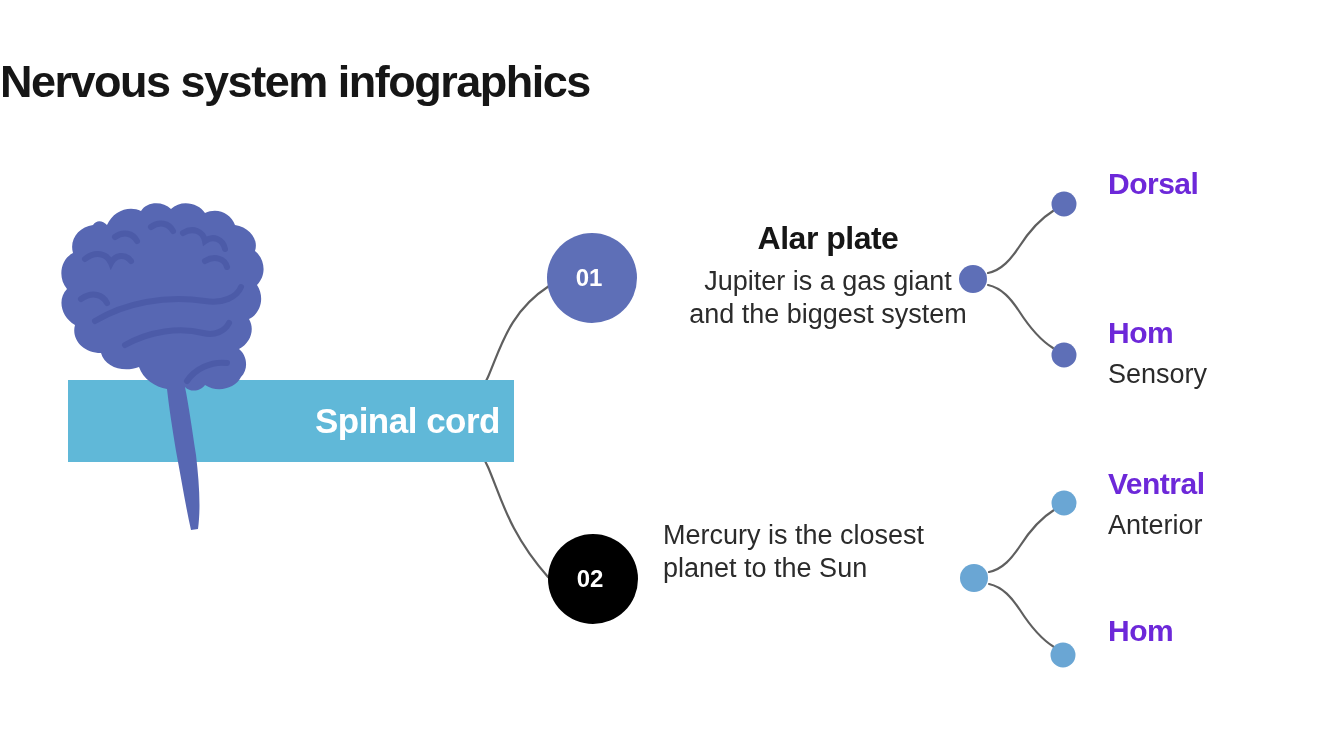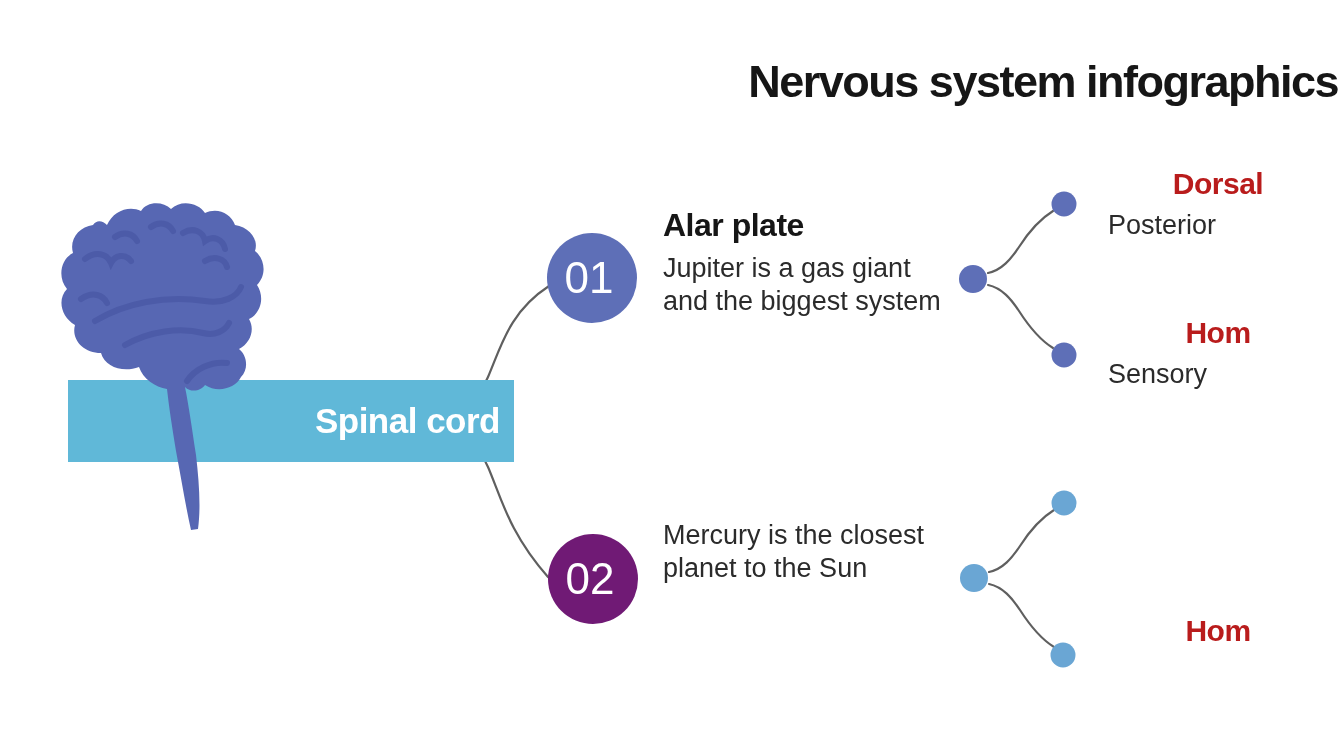--- a/index.html
+++ b/index.html
@@ -14,21 +14,21 @@
     background: #ffffff;
     overflow: hidden;
   }
 
   
   .page-title {
     position: absolute;
     left: 0; right: 0;
     top: 56px;
     margin: 0;
-    text-align: right;
+    text-align: left;
     font-size: 45px;
     font-weight: 800;
     letter-spacing: -1.5px;
     color: #161616;
   }
 
   
   .spinal-banner {
     position: absolute;
     left: 68px;
@@ -77,35 +77,35 @@
     width: 90px;
     height: 90px;
     border-radius: 50%;
     display: flex;
     align-items: center;
     justify-content: center;
     z-index: 2;
   }
   .node-circle .node-number {
     color: #ffffff;
-    font-size: 44px;
-    font-weight: 400;
+    font-size: 24px;
+    font-weight: 700;
     letter-spacing: 0px;
     transform: translateX(-3px);
   }
   .node-circle.n1 { left: 547px; top: 233px; background: #5e6fb7; }
-  .node-circle.n2 { left: 548px; top: 534px; background: #701a75; }
+  .node-circle.n2 { left: 548px; top: 534px; background: #000000; }
 
   
   .node-text {
     position: absolute;
     left: 663px;
     width: 330px;
   }
-  .node-text.t1 { top: 206px; }
+  .node-text.t1 { top: 219px; text-align: center; }
   .node-text.t2 { top: 519px; }
   .node-text .node-title {
     font-size: 32px;
     font-weight: 800;
     letter-spacing: -0.5px;
     color: #161616;
     line-height: 38px;
     margin: 0 0 8px 0;
   }
   .node-text .node-desc {
@@ -118,24 +118,23 @@
   
   .branch-label {
     position: absolute;
     left: 1108px;
     width: 220px;
   }
   .branch-label .branch-title {
     font-size: 30px;
     font-weight: 800;
     letter-spacing: -0.5px;
-    color: #b91c1c;
+    color: #6d28d9;
     line-height: 36px;
     margin: 0 0 7px 0;
-    text-align: center;
   }
   .branch-label .branch-subtitle {
     font-size: 27px;
     color: #2b2b2b;
     line-height: 32px;
     margin: 0;
   }
   .branch-label.b1 { top: 166px; }
   .branch-label.b2 { top: 315px; }
   .branch-label.b3 { top: 466px; }
@@ -220,23 +219,26 @@
 
   <div class="node-circle n2">
     <span class="node-number">02</span>
   </div>
   <div class="node-text t2">
     <p class="node-desc"><span>Mercury is the closest</span><br><span>planet to the Sun</span></p>
   </div>
 
   <div class="branch-label b1">
     <p class="branch-title">Dorsal</p>
-    <p class="branch-subtitle">Posterior</p>
   </div>
   <div class="branch-label b2">
     <p class="branch-title">Hom</p>
     <p class="branch-subtitle">Sensory</p>
   </div>
+  <div class="branch-label b3">
+    <p class="branch-title">Ventral</p>
+    <p class="branch-subtitle">Anterior</p>
+  </div>
   <div class="branch-label b4">
     <p class="branch-title">Hom</p>
   </div>
 
 </div>
 
 </body></html>

